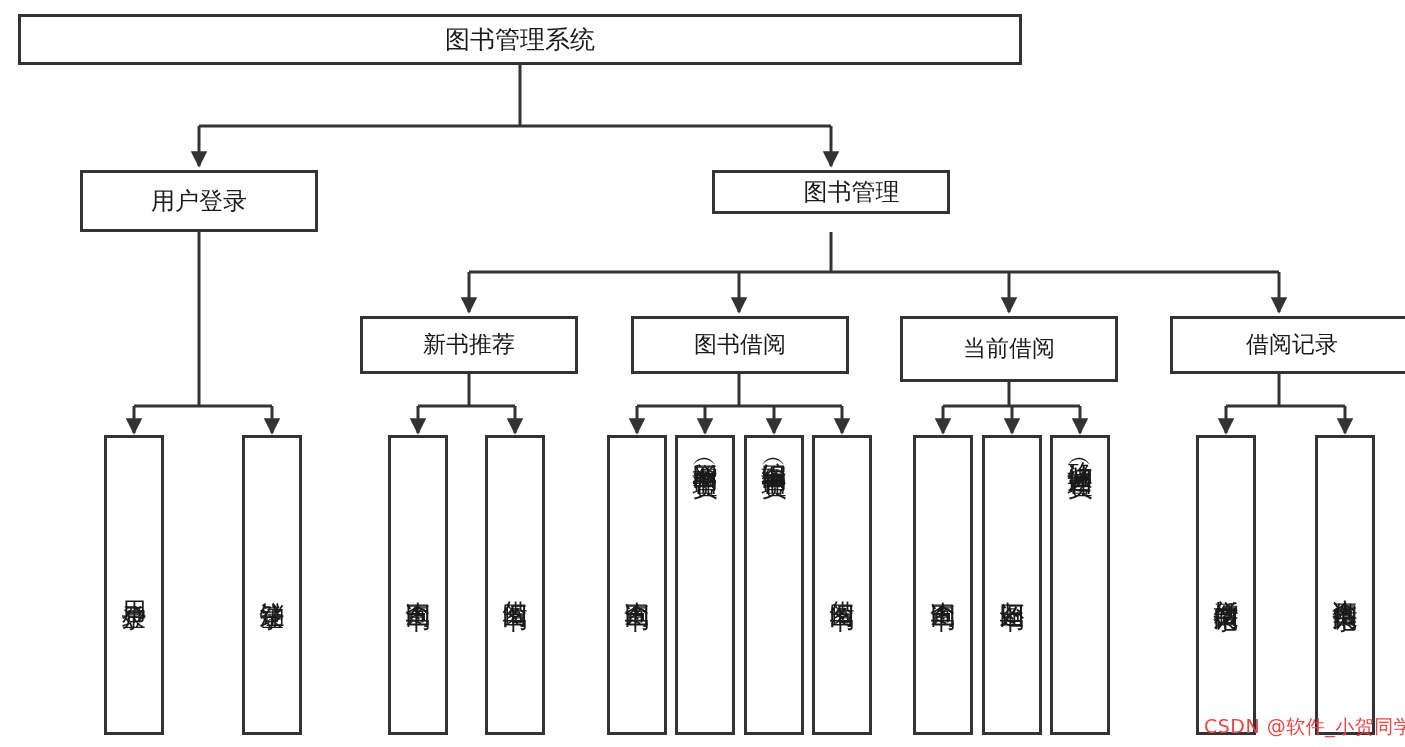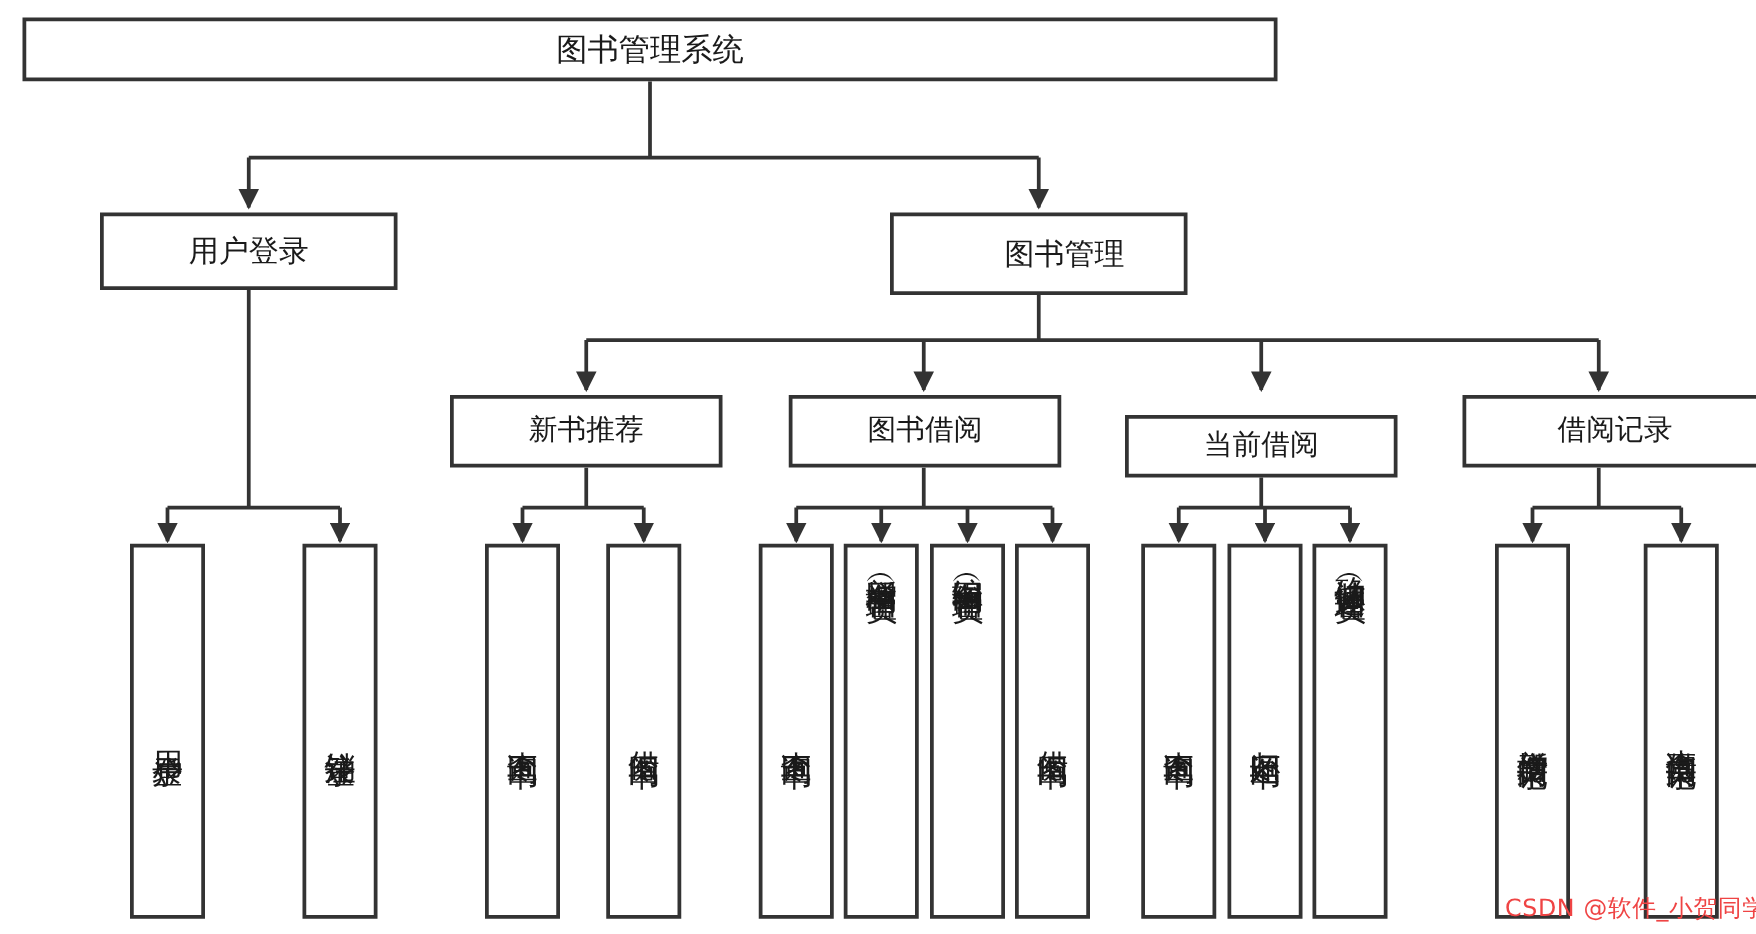--- a/index.html
+++ b/index.html
@@ -129,31 +129,31 @@
     </g>
   </svg>
 
   <div class="node node-root" style="left:18px; top:14px; width:1004px; height:51px;">
     <span class="label">图书管理系统</span>
   </div>
 
   <div class="node node-l2" style="left:80px; top:170px; width:238px; height:62px;">
     <span class="label">用户登录</span>
   </div>
-  <div class="node node-l2" style="left:712px; top:170px; width:238px; height:66px;padding-left:41px;">
+  <div class="node node-l2" style="left:712px; top:170px; width:238px; height:44px;padding-left:41px;">
     <span class="label">图书管理</span>
   </div>
 
   <div class="node node-l3" style="left:631px; top:316px; width:218px; height:58px;">
     <span class="label">图书借阅</span>
   </div>
   <div class="node node-l3" style="left:360px; top:316px; width:218px; height:58px;">
     <span class="label">新书推荐</span>
   </div>
-  <div class="node node-l3" style="left:900px; top:316px; width:218px; height:50px;margin-top:16px;">
+  <div class="node node-l3" style="left:900px; top:316px; width:218px; height:66px;">
     <span class="label">当前借阅</span>
   </div>
   <div class="node node-l3" style="left:1170px; top:316px; width:244px; height:58px;">
     <span class="label">借阅记录</span>
   </div>
 
   <div class="node node-leaf" style="left:104px; top:435px; width:60px; height:300px;">
     <span class="label">用户登录</span>
   </div>
   <div class="node node-leaf" style="left:242px; top:435px; width:60px; height:300px;">

